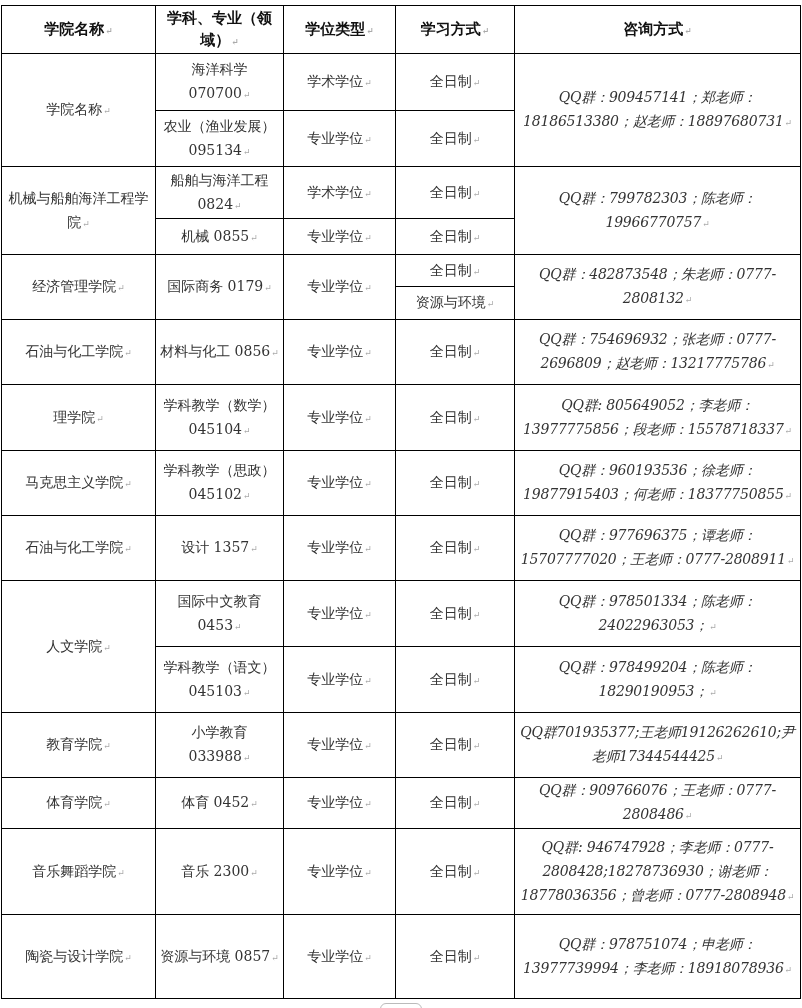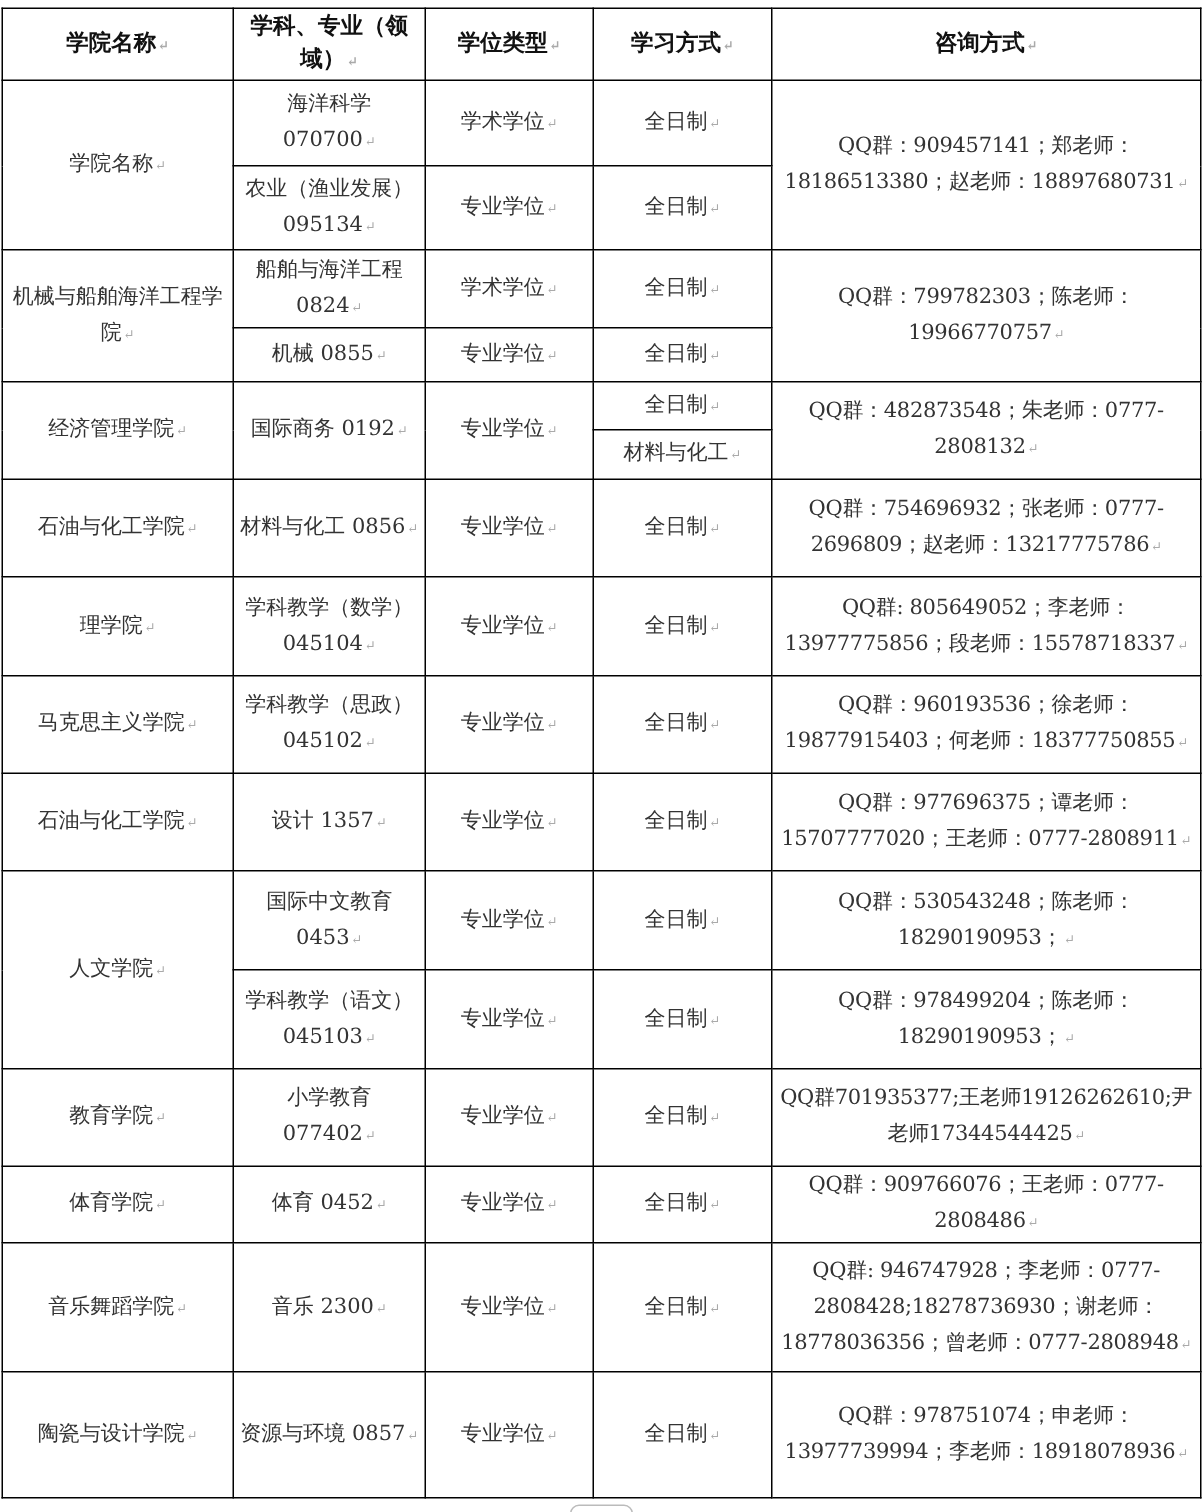--- a/index.html
+++ b/index.html
@@ -5,21 +5,21 @@
   html, body { margin: 0; padding: 0; background: #ffffff; }
   body { width: 802px; height: 1008px; position: relative; overflow: hidden;
          font-family: "DejaVu Serif", "Liberation Serif", serif; color: #222; }
   table.main { position: absolute; left: 1px; top: 5px; width: 799px;
                border-collapse: collapse; table-layout: fixed; padding-left: 16px; }
   table.main td, table.main th { border: 1px solid #000; text-align: center;
                vertical-align: middle; padding: 0 3px; font-size: 14px; line-height: 24px;
                font-weight: normal; color: #333; }
   table.main th { font-weight: bold; font-size: 15px; color: #111; line-height: 22px; }
   .pm { color: #aaa; font-size: 9px; margin-left: 1px; }
-  .contact { font-size: 13.5px; letter-spacing: -0.2px; }
+  .contact { font-size: 13.5px; letter-spacing: -0.2px; font-style: italic; }
   .bottom-btn { position: absolute; left: 380px; top: 1003px; width: 40px; height: 12px;
                 border: 1px solid #bbb; border-radius: 6px 6px 0 0; background: #fff; }
 </style>
 </head>
 <body>
 
 <table class="main">
   <colgroup>
     <col style="width:154px">
       <col style="width:128px">
@@ -59,27 +59,27 @@
       <td rowspan="2" class="contact"><span>QQ群：799782303；陈老师：19966770757</span><span class="pm">↵</span></td>
     </tr>
     <tr style="height:36px">
       <td><span>机械 0855</span><span class="pm">↵</span></td>
       <td><span>专业学位</span><span class="pm">↵</span></td>
       <td><span>全日制</span><span class="pm">↵</span></td>
     </tr>
 
     <tr style="height:32px">
       <td rowspan="2"><span>经济管理学院</span><span class="pm">↵</span></td>
-      <td rowspan="2"><span>国际商务 0192</span><span class="pm">↵</span></td>
+      <td rowspan="2"><span>国际商务 0179</span><span class="pm">↵</span></td>
       <td rowspan="2"><span>专业学位</span><span class="pm">↵</span></td>
       <td><span>全日制</span><span class="pm">↵</span></td>
       <td rowspan="2" class="contact"><span>QQ群：482873548；朱老师：0777-2808132</span><span class="pm">↵</span></td>
     </tr>
     <tr style="height:33px">
-      <td><span>材料与化工</span><span class="pm">↵</span></td>
+      <td><span>资源与环境</span><span class="pm">↵</span></td>
     </tr>
 
     <tr style="height:65px">
       <td><span>石油与化工学院</span><span class="pm">↵</span></td>
       <td><span>材料与化工 0856</span><span class="pm">↵</span></td>
       <td><span>专业学位</span><span class="pm">↵</span></td>
       <td><span>全日制</span><span class="pm">↵</span></td>
       <td class="contact"><span>QQ群：754696932；张老师：0777-2696809；赵老师：13217775786</span><span class="pm">↵</span></td>
     </tr>
 
@@ -105,32 +105,32 @@
       <td><span>专业学位</span><span class="pm">↵</span></td>
       <td><span>全日制</span><span class="pm">↵</span></td>
       <td class="contact"><span>QQ群：977696375；谭老师：15707777020；王老师：0777-2808911</span><span class="pm">↵</span></td>
     </tr>
 
     <tr style="height:66px">
       <td rowspan="2"><span>人文学院</span><span class="pm">↵</span></td>
       <td><span>国际中文教育 0453</span><span class="pm">↵</span></td>
       <td><span>专业学位</span><span class="pm">↵</span></td>
       <td><span>全日制</span><span class="pm">↵</span></td>
-      <td class="contact"><span>QQ群：530543248；陈老师：18290190953；</span><span class="pm">↵</span></td>
+      <td class="contact"><span>QQ群：978501334；陈老师：24022963053；</span><span class="pm">↵</span></td>
     </tr>
     <tr style="height:66px">
       <td><span>学科教学（语文）045103</span><span class="pm">↵</span></td>
       <td><span>专业学位</span><span class="pm">↵</span></td>
       <td><span>全日制</span><span class="pm">↵</span></td>
       <td class="contact"><span>QQ群：978499204；陈老师：18290190953；</span><span class="pm">↵</span></td>
     </tr>
 
     <tr style="height:65px">
       <td><span>教育学院</span><span class="pm">↵</span></td>
-      <td><span>小学教育 077402</span><span class="pm">↵</span></td>
+      <td><span>小学教育 033988</span><span class="pm">↵</span></td>
       <td><span>专业学位</span><span class="pm">↵</span></td>
       <td><span>全日制</span><span class="pm">↵</span></td>
       <td class="contact"><span>QQ群701935377;王老师19126262610;尹老师17344544425</span><span class="pm">↵</span></td>
     </tr>
 
     <tr style="height:49px">
       <td><span>体育学院</span><span class="pm">↵</span></td>
       <td><span>体育 0452</span><span class="pm">↵</span></td>
       <td><span>专业学位</span><span class="pm">↵</span></td>
       <td><span>全日制</span><span class="pm">↵</span></td>

